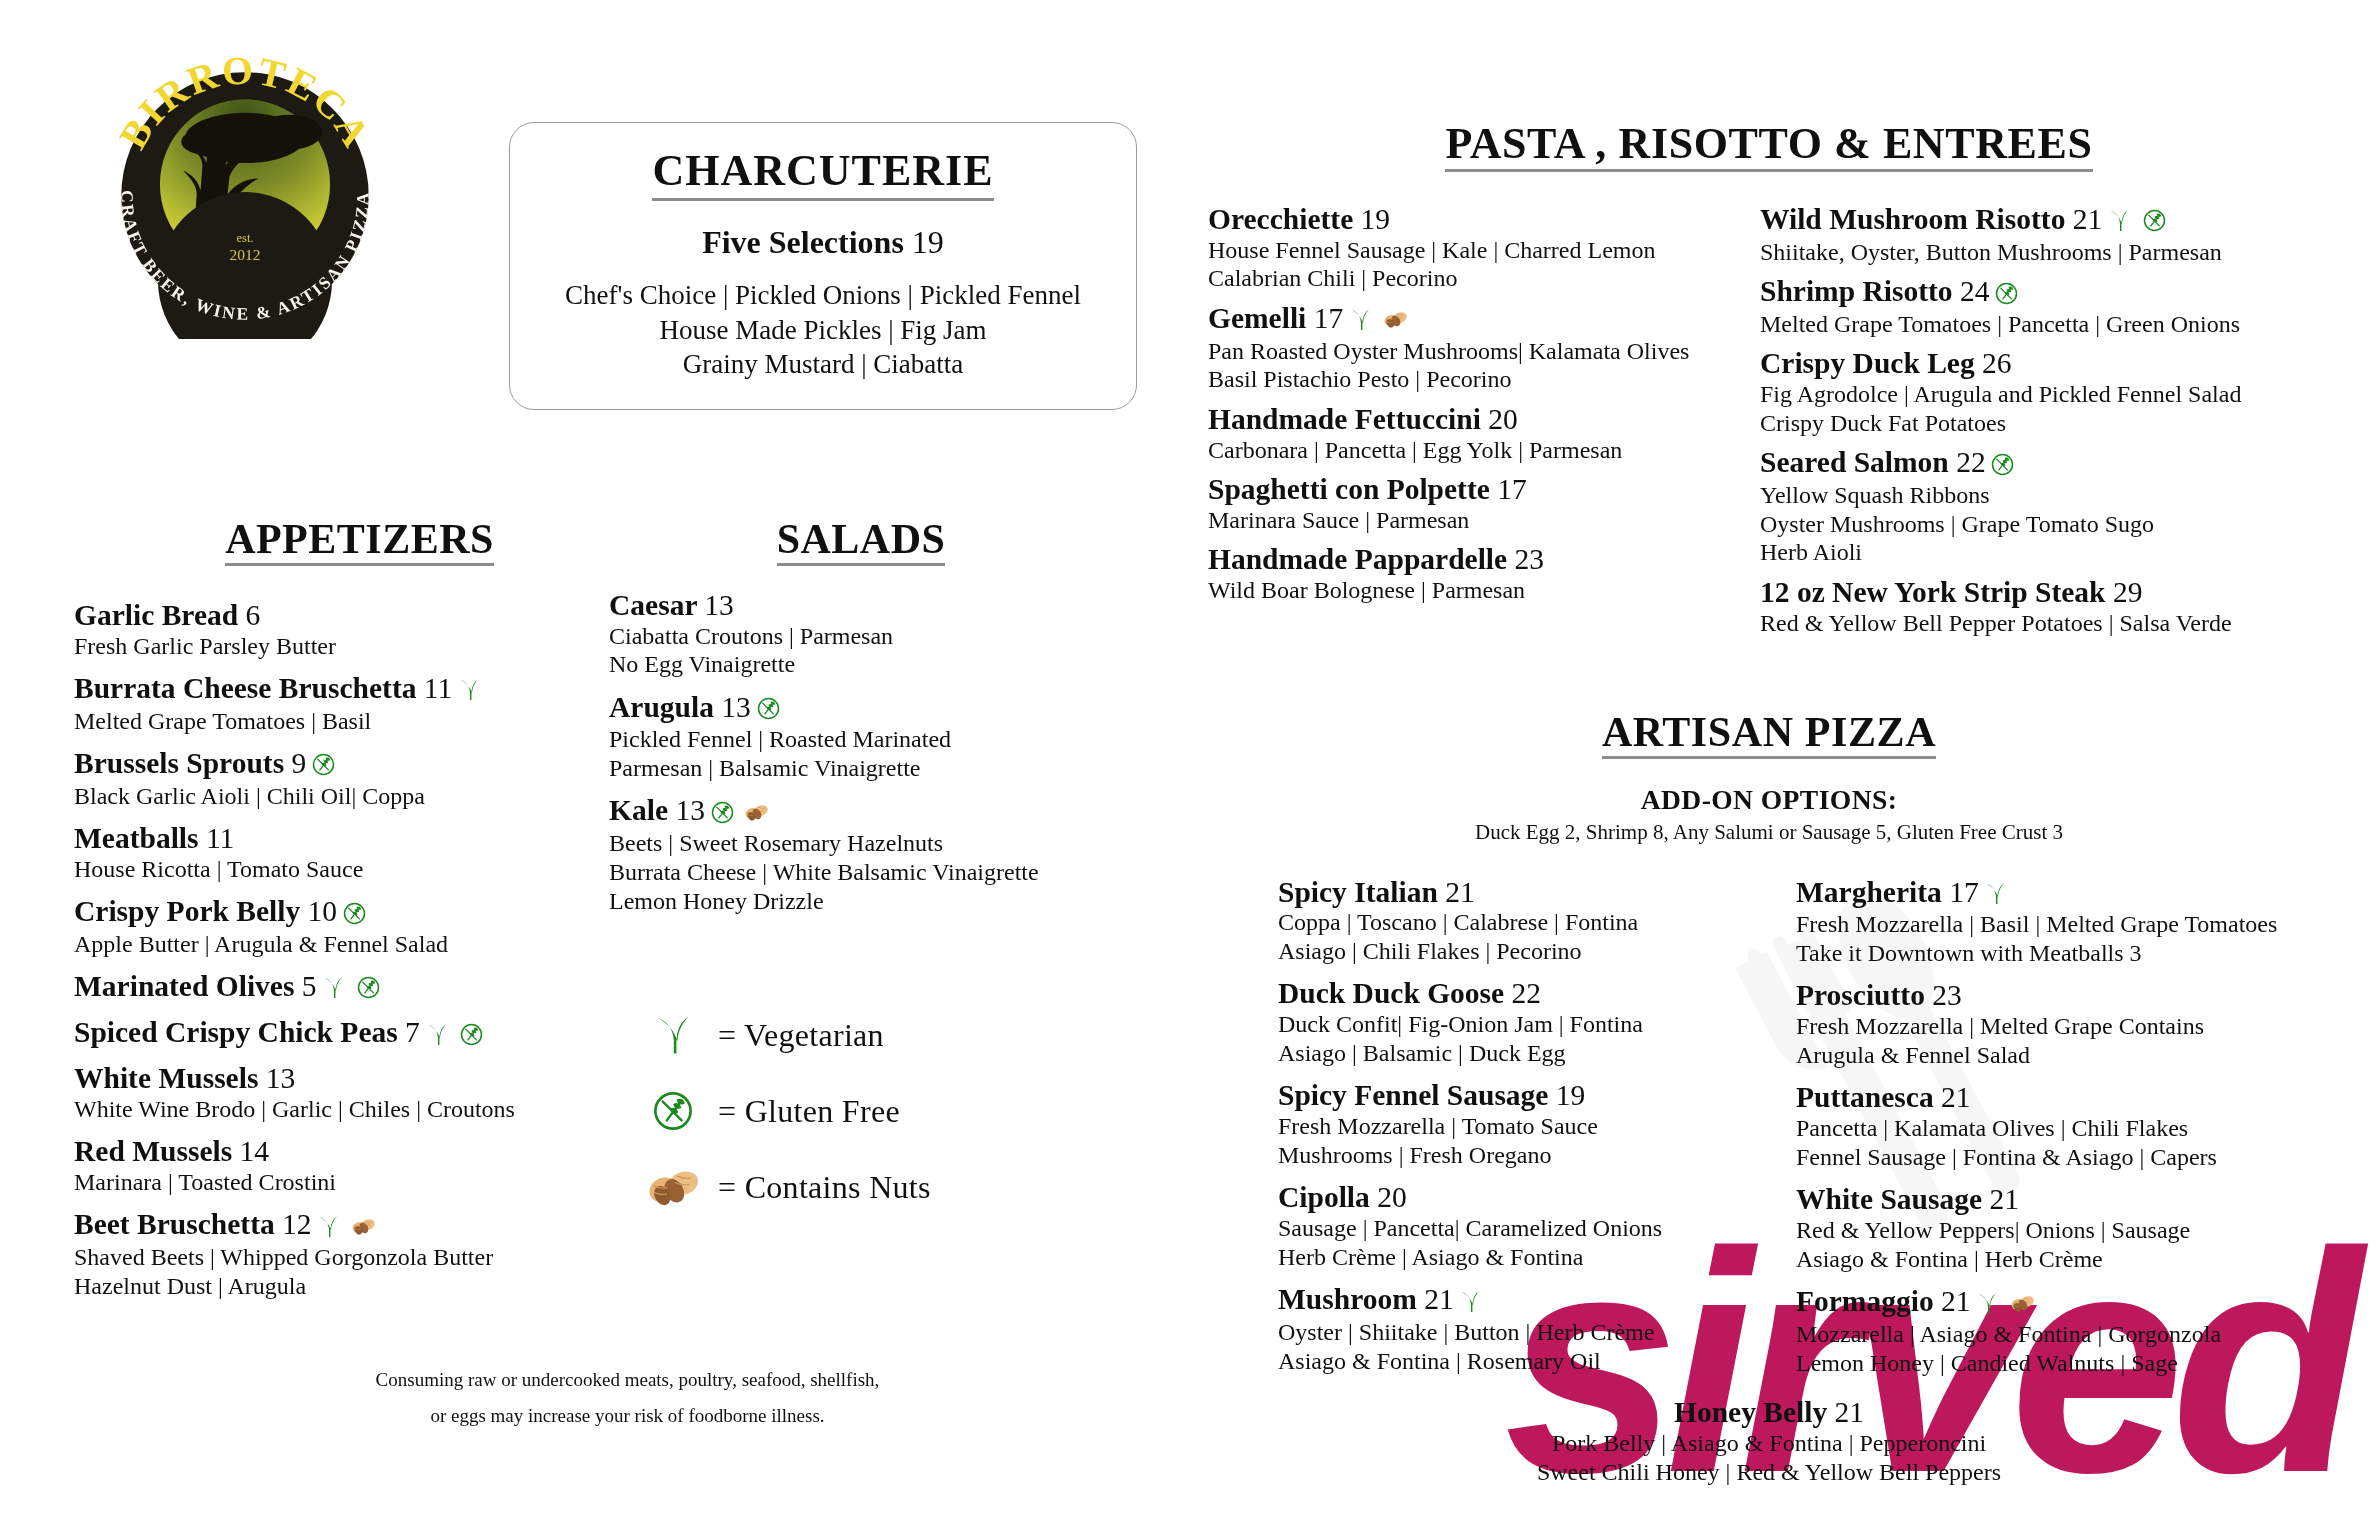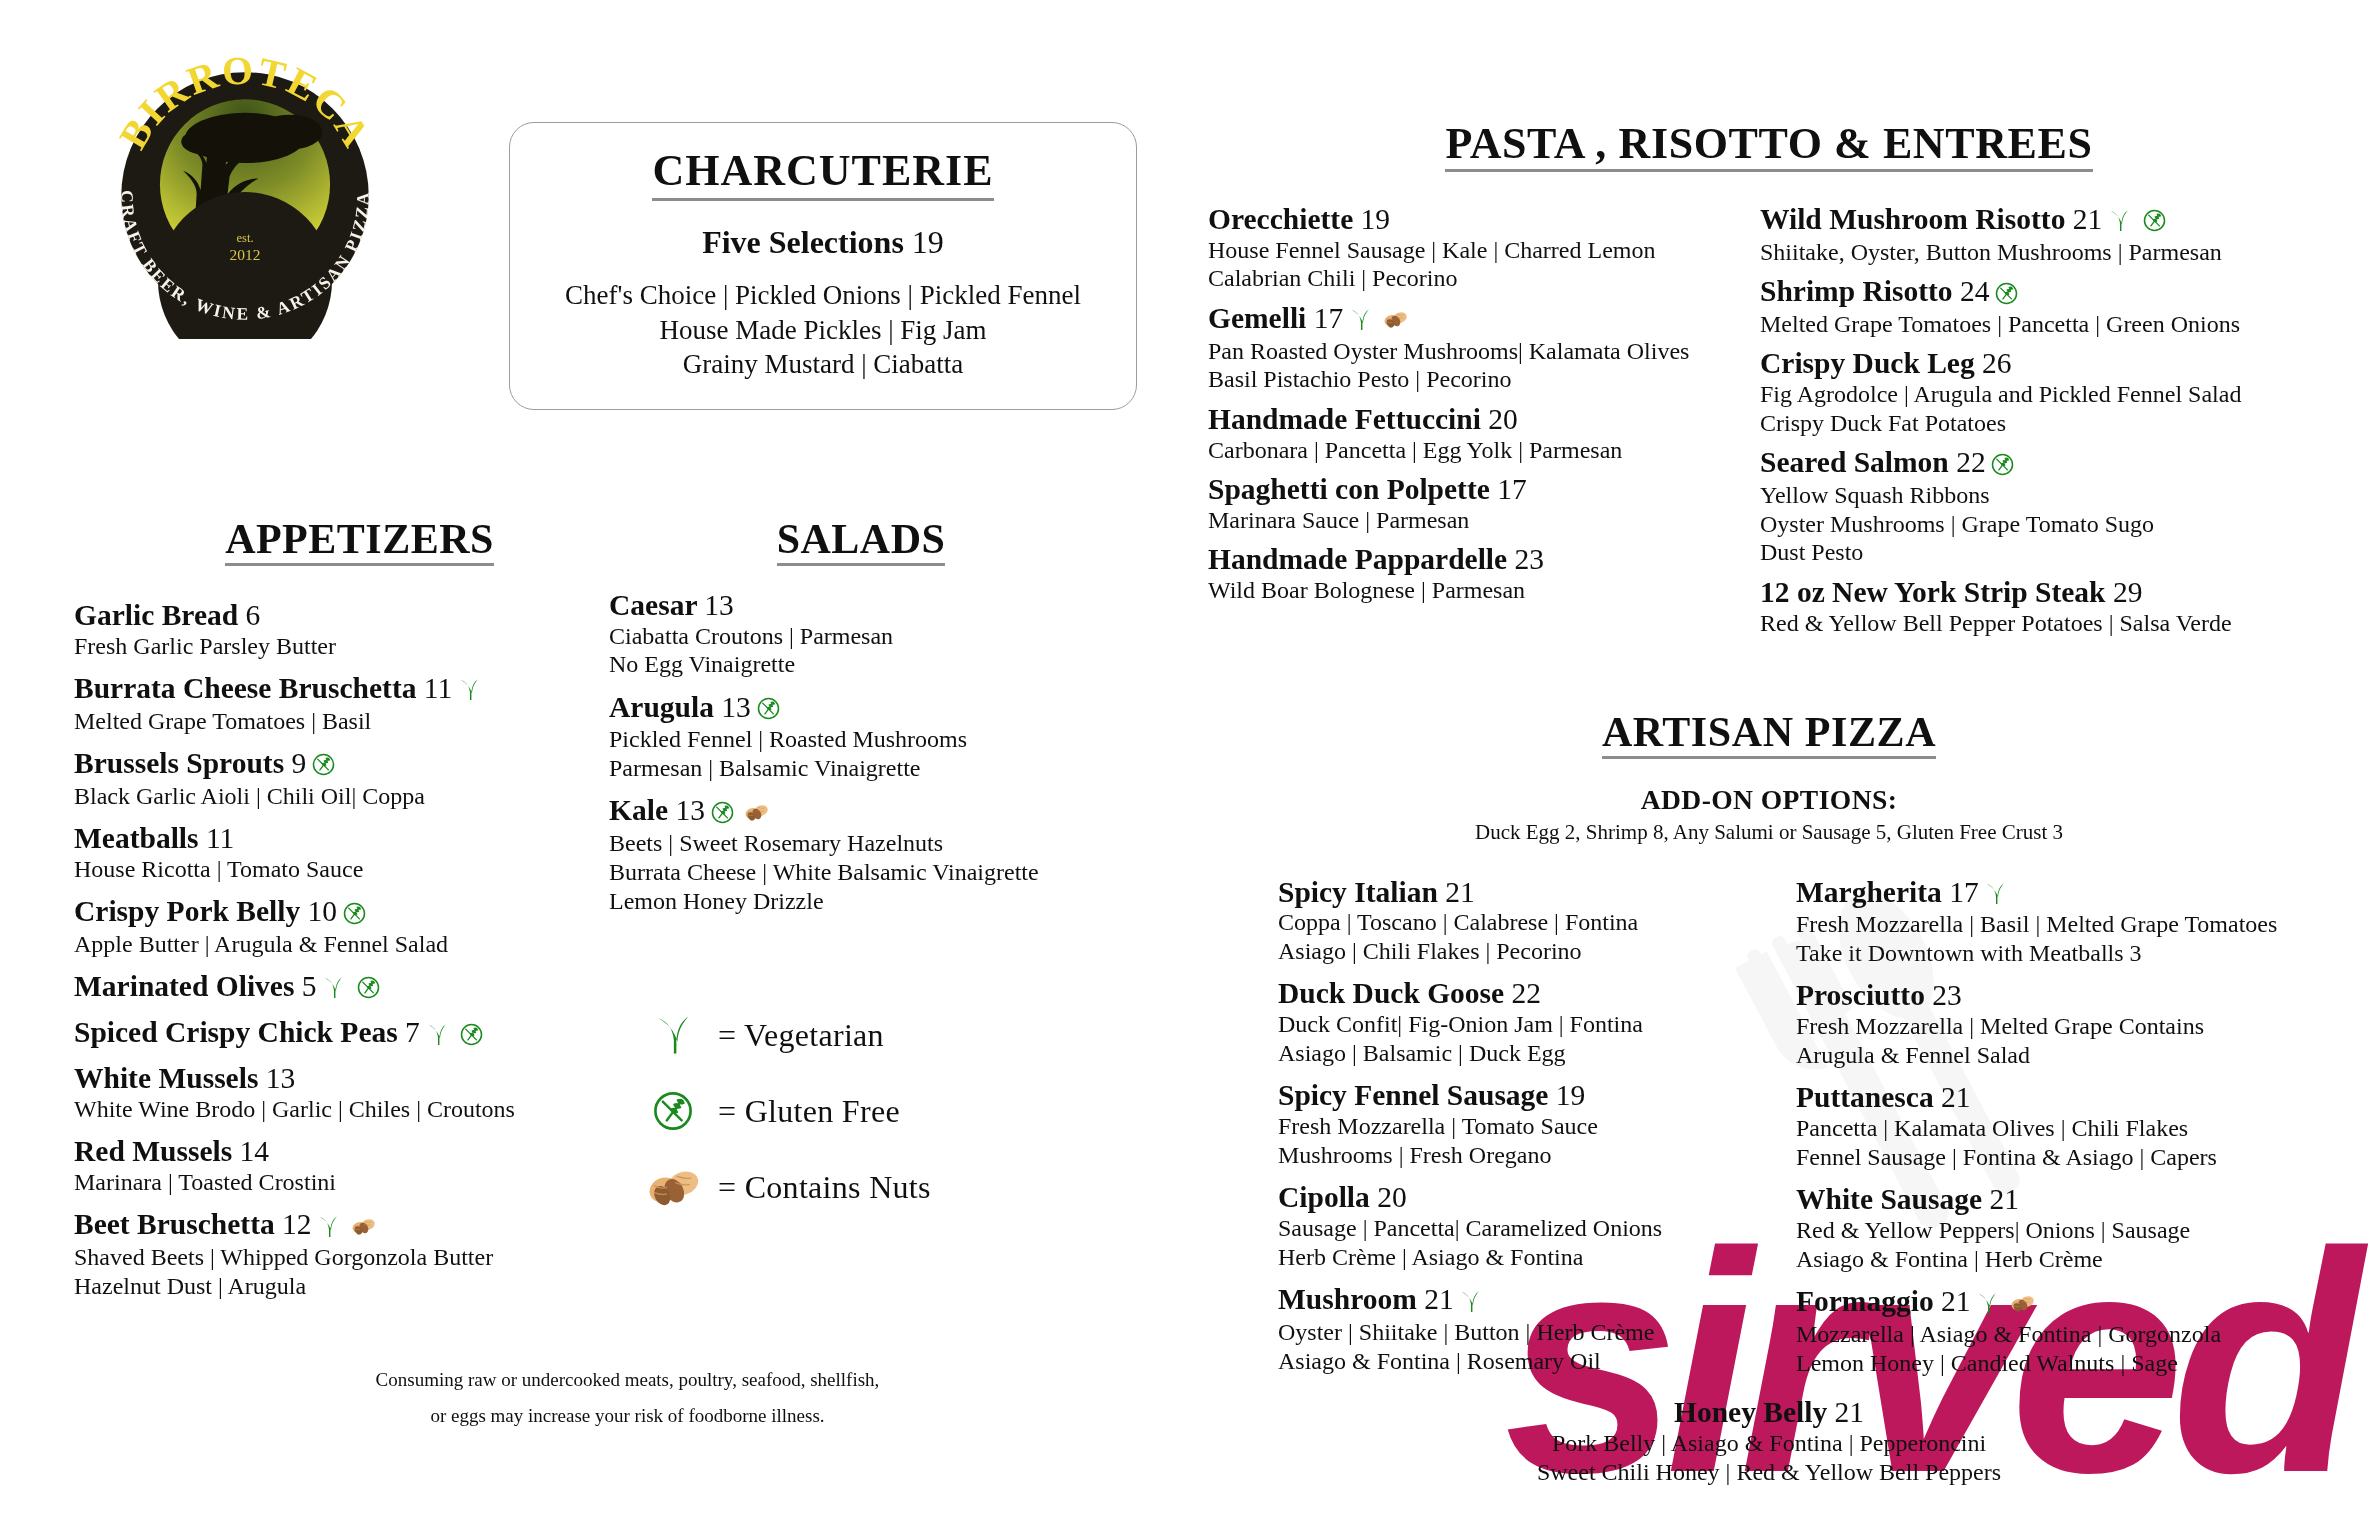--- a/index.html
+++ b/index.html
@@ -308,21 +308,21 @@
           <div class="dish-name"><span>Arugula </span><span class="price">13</span><span class="ic"><svg width="25" height="27" viewBox="0 0 28 28" style="vertical-align: -3.8px; margin: 0px 2.9px;">
                 <circle cx="14" cy="14" r="11.2" fill="none" stroke="#1a8a1f" stroke-width="1.7"></circle>
                 <g stroke="#1a8a1f" stroke-width="1.5" fill="none" stroke-linecap="round">
                   <path d="M10 20 L19 8"></path>
                   <path d="M17.2 7.2 q2.6-1 3.4 1.6 q-2.6 1-3.4-1.6Z" fill="#1a8a1f"></path>
                   <path d="M15 10 q2.6-1 3.4 1.6 q-2.6 1-3.4-1.6Z" fill="#1a8a1f"></path>
                   <path d="M13 13 q2.6-1 3.4 1.6 q-2.6 1-3.4-1.6Z" fill="#1a8a1f"></path>
                   <path d="M7.5 8 L19.5 20"></path>
                 </g>
               </svg></span></div>
-          <div class="dish-desc">Pickled Fennel | Roasted Mushrooms</div>
+          <div class="dish-desc">Pickled Fennel | Roasted Marinated</div>
           <div class="dish-desc">Parmesan | Balsamic Vinaigrette</div>
         </div>
         <div class="dish">
           <div class="dish-name"><span>Kale </span><span class="price">13</span><span class="ic"><svg width="25" height="27" viewBox="0 0 28 28" style="vertical-align: -3.8px; margin: 0px 2.9px;">
                 <circle cx="14" cy="14" r="11.2" fill="none" stroke="#1a8a1f" stroke-width="1.7"></circle>
                 <g stroke="#1a8a1f" stroke-width="1.5" fill="none" stroke-linecap="round">
                   <path d="M10 20 L19 8"></path>
                   <path d="M17.2 7.2 q2.6-1 3.4 1.6 q-2.6 1-3.4-1.6Z" fill="#1a8a1f"></path>
                   <path d="M15 10 q2.6-1 3.4 1.6 q-2.6 1-3.4-1.6Z" fill="#1a8a1f"></path>
                   <path d="M13 13 q2.6-1 3.4 1.6 q-2.6 1-3.4-1.6Z" fill="#1a8a1f"></path>
@@ -481,21 +481,21 @@
                   <g stroke="#1a8a1f" stroke-width="1.5" fill="none" stroke-linecap="round">
                     <path d="M10 20 L19 8"></path>
                     <path d="M17.2 7.2 q2.6-1 3.4 1.6 q-2.6 1-3.4-1.6Z" fill="#1a8a1f"></path>
                     <path d="M15 10 q2.6-1 3.4 1.6 q-2.6 1-3.4-1.6Z" fill="#1a8a1f"></path>
                     <path d="M13 13 q2.6-1 3.4 1.6 q-2.6 1-3.4-1.6Z" fill="#1a8a1f"></path>
                     <path d="M7.5 8 L19.5 20"></path>
                   </g>
                 </svg></span></div>
             <div class="dish-desc">Yellow Squash Ribbons</div>
             <div class="dish-desc">Oyster Mushrooms | Grape Tomato Sugo</div>
-            <div class="dish-desc">Dust Pesto</div>
+            <div class="dish-desc">Herb Aioli</div>
           </div>
           <div class="dish">
             <div class="dish-name"><span>12 oz New York Strip Steak </span><span class="price">29</span></div>
             <div class="dish-desc">Red &amp; Yellow Bell Pepper Potatoes | Salsa Verde</div>
           </div>
         </div>
     </div>
   </div>
 
   <div id="pizza">

